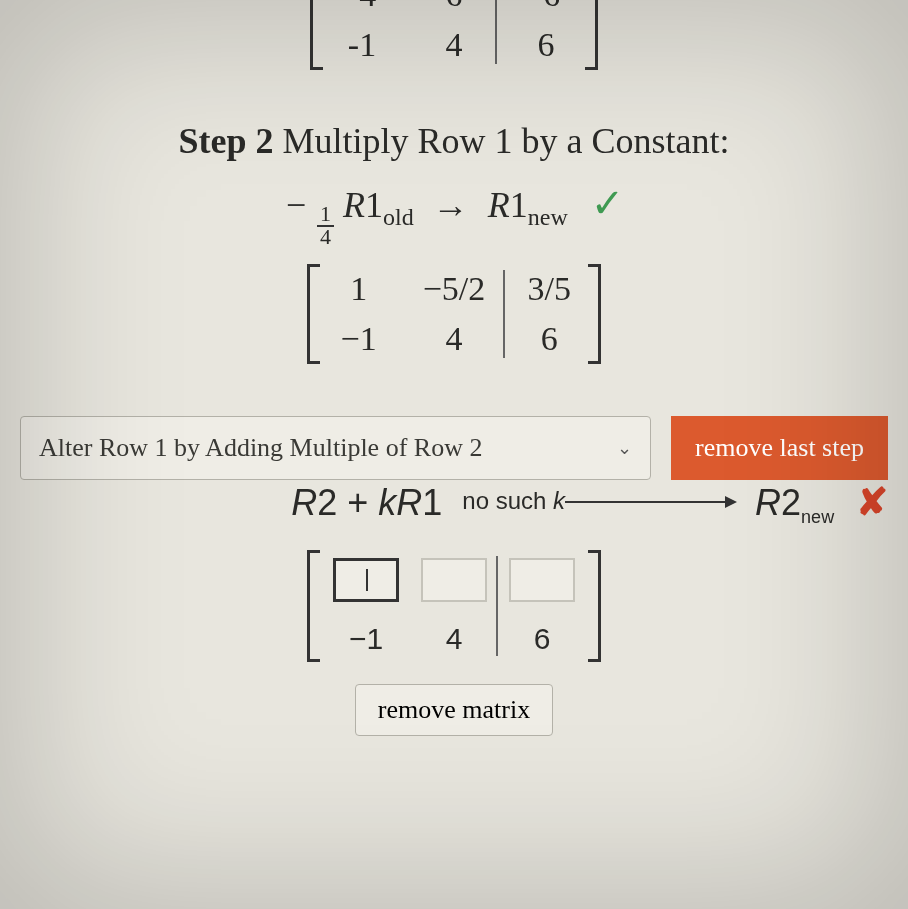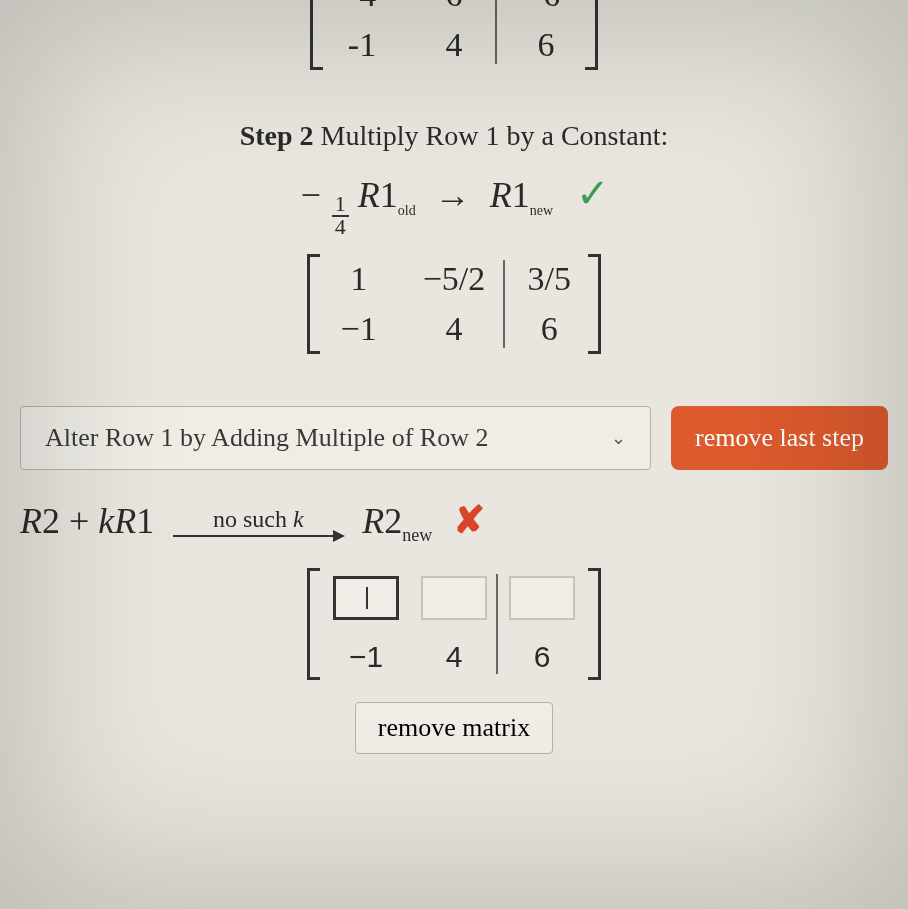--- a/index.html
+++ b/index.html
@@ -48,41 +48,41 @@
   .mcells .cell { min-width: 56px; text-align: center; }
   .augline {
     position: absolute;
     top: 6px; bottom: 6px;
     width: 2px;
     background: #666;
   }
   .topmatrix { text-align: center; margin-top: -30px; }
   .step-title {
     text-align: center;
-    font-size: 28px;
+    font-size: 36px;
     margin-top: 46px;
   }
   .step-title .bold { font-weight: bold; }
   .eq {
     text-align: center;
     font-size: 36px;
     font-family: 'Times New Roman', serif;
     font-style: italic;
     margin-top: 18px;
   }
   .eq .frac {
     display: inline-flex;
     flex-direction: column;
     vertical-align: -4px;
     font-size: 22px;
     font-style: normal;
     line-height: 0.95;
   }
   .eq .frac .n { border-bottom: 2px solid #333; padding: 0 3px; }
-  .eq .sub { font-size: 14px; font-style: normal; vertical-align: -8px; }
+  .eq .sub { font-size: 24px; font-style: normal; vertical-align: -8px; }
   .eq .arrow { font-style: normal; margin: 0 10px; }
   .check {
     color: #3f9a52;
     font-style: normal;
     font-size: 40px;
     margin-left: 14px;
   }
   .cross {
     color: #d8452a;
     font-weight: bold;
@@ -95,53 +95,52 @@
     display: flex;
     gap: 20px;
     margin-top: 48px;
     align-items: stretch;
   }
   .dropdown {
     flex: 1;
     border: 1px solid #b3b1a8;
     background: #efede6;
     border-radius: 4px;
-    padding: 16px 24px;
+    padding: 16px 18px;
     font-size: 26px;
     display: flex;
     justify-content: space-between;
     align-items: center;
     cursor: pointer;
     font-family: Georgia, serif;
     color: #3a3a36;
   }
   .dropdown .chev {
     font-size: 18px;
     color: #555;
   }
   .remove-btn {
     background: #dc5a2e;
     color: #fff;
     border: none;
-    border-radius: 8px;
+    border-radius: 0;
     padding: 16px 24px;
     font-size: 26px;
     font-family: Georgia, serif;
     cursor: pointer;
   }
   .eq2 {
-    text-align: left;
-    margin-top: 28px;
+    text-align: right;
     font-size: 36px;
-    font-family: Liberation Serif, serif;
+    font-family: Liberation Sans, sans-serif;
     font-style: italic;
   }
   .eq2 .over {
     display: inline-flex;
-    flex-direction: column;
+    flex-direction: row;
     align-items: center;
     margin: 0 10px;
     vertical-align: 6px;
   }
   .eq2 .over .label {
     font-size: 24px;
     font-style: normal;
   }
   .eq2 .over .arrowline {
     width: 170px;

